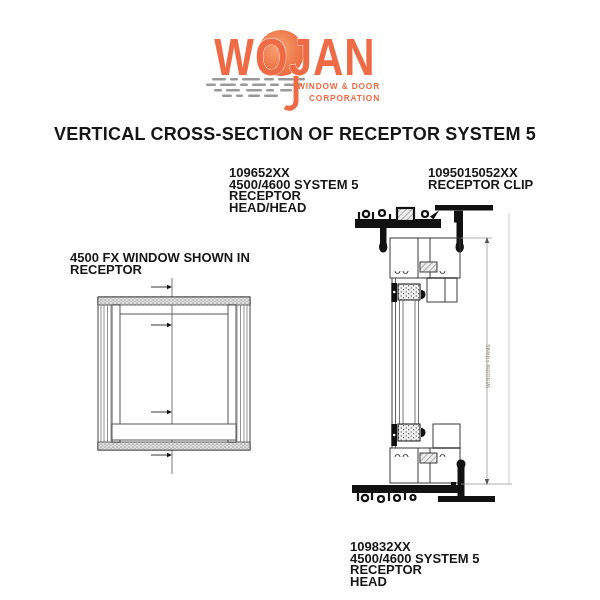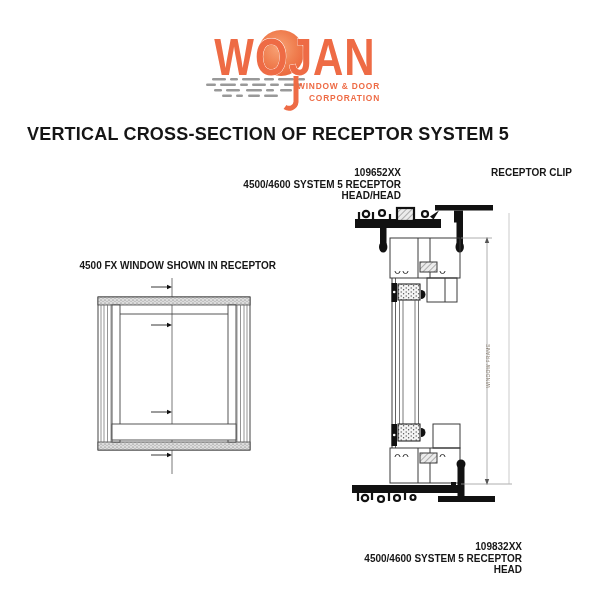--- a/index.html
+++ b/index.html
@@ -3,29 +3,29 @@
 <meta charset="utf-8">
 <style>
   html,body{margin:0;padding:0;}
   body{
     width:600px;height:600px;position:relative;background:#ffffff;
     font-family:"Liberation Sans", sans-serif;color:#1a1a1a;overflow:hidden;
   }
   .abs{position:absolute;}
   .logo-wrap{left:200px;top:12px;width:200px;height:104px;text-align:center;}
   .page-title{
-    left:0;top:124px;width:536px;text-align:center;
+    left:0;top:124px;width:536px;text-align:right;
     font-size:18px;font-weight:bold;letter-spacing:.2px;color:#151515;
   }
   .callout{
-    text-align:right;font-size:10px;font-weight:bold;line-height:11.5px;color:#161616;
+    text-align:left;font-size:13px;font-weight:bold;line-height:11.5px;color:#161616;
   }
   .callout-head{left:229px;top:167px;width:172px;}
   .callout-clip{left:428px;top:167px;width:144px;}
-  .callout-window{left:70px;top:260px;width:206px;}
+  .callout-window{left:70px;top:252px;width:206px;}
   .callout-sill{left:350px;top:541px;width:172px;}
   .elev-wrap{left:88px;top:272px;width:180px;height:208px;}
   .cs-wrap{left:335px;top:195px;width:265px;height:320px;}
   svg{display:block;}
 </style>
 </head>
 <body>
 
 <div class="abs logo-wrap">
   <svg width="200" height="104" viewBox="0 0 200 104">
@@ -74,20 +74,21 @@
 
 <div class="abs page-title">VERTICAL CROSS-SECTION OF RECEPTOR SYSTEM 5</div>
 
 <div class="abs callout callout-head">
   <div>109652XX</div>
   <div>4500/4600 SYSTEM 5 RECEPTOR</div>
   <div>HEAD/HEAD</div>
 </div>
 
 <div class="abs callout callout-clip">
+  <div>1095015052XX</div>
   <div>RECEPTOR CLIP</div>
 </div>
 
 <div class="abs callout callout-window">4500 FX WINDOW SHOWN IN RECEPTOR</div>
 
 <div class="abs callout callout-sill">
   <div>109832XX</div>
   <div>4500/4600 SYSTEM 5 RECEPTOR</div>
   <div>HEAD</div>
 </div>

